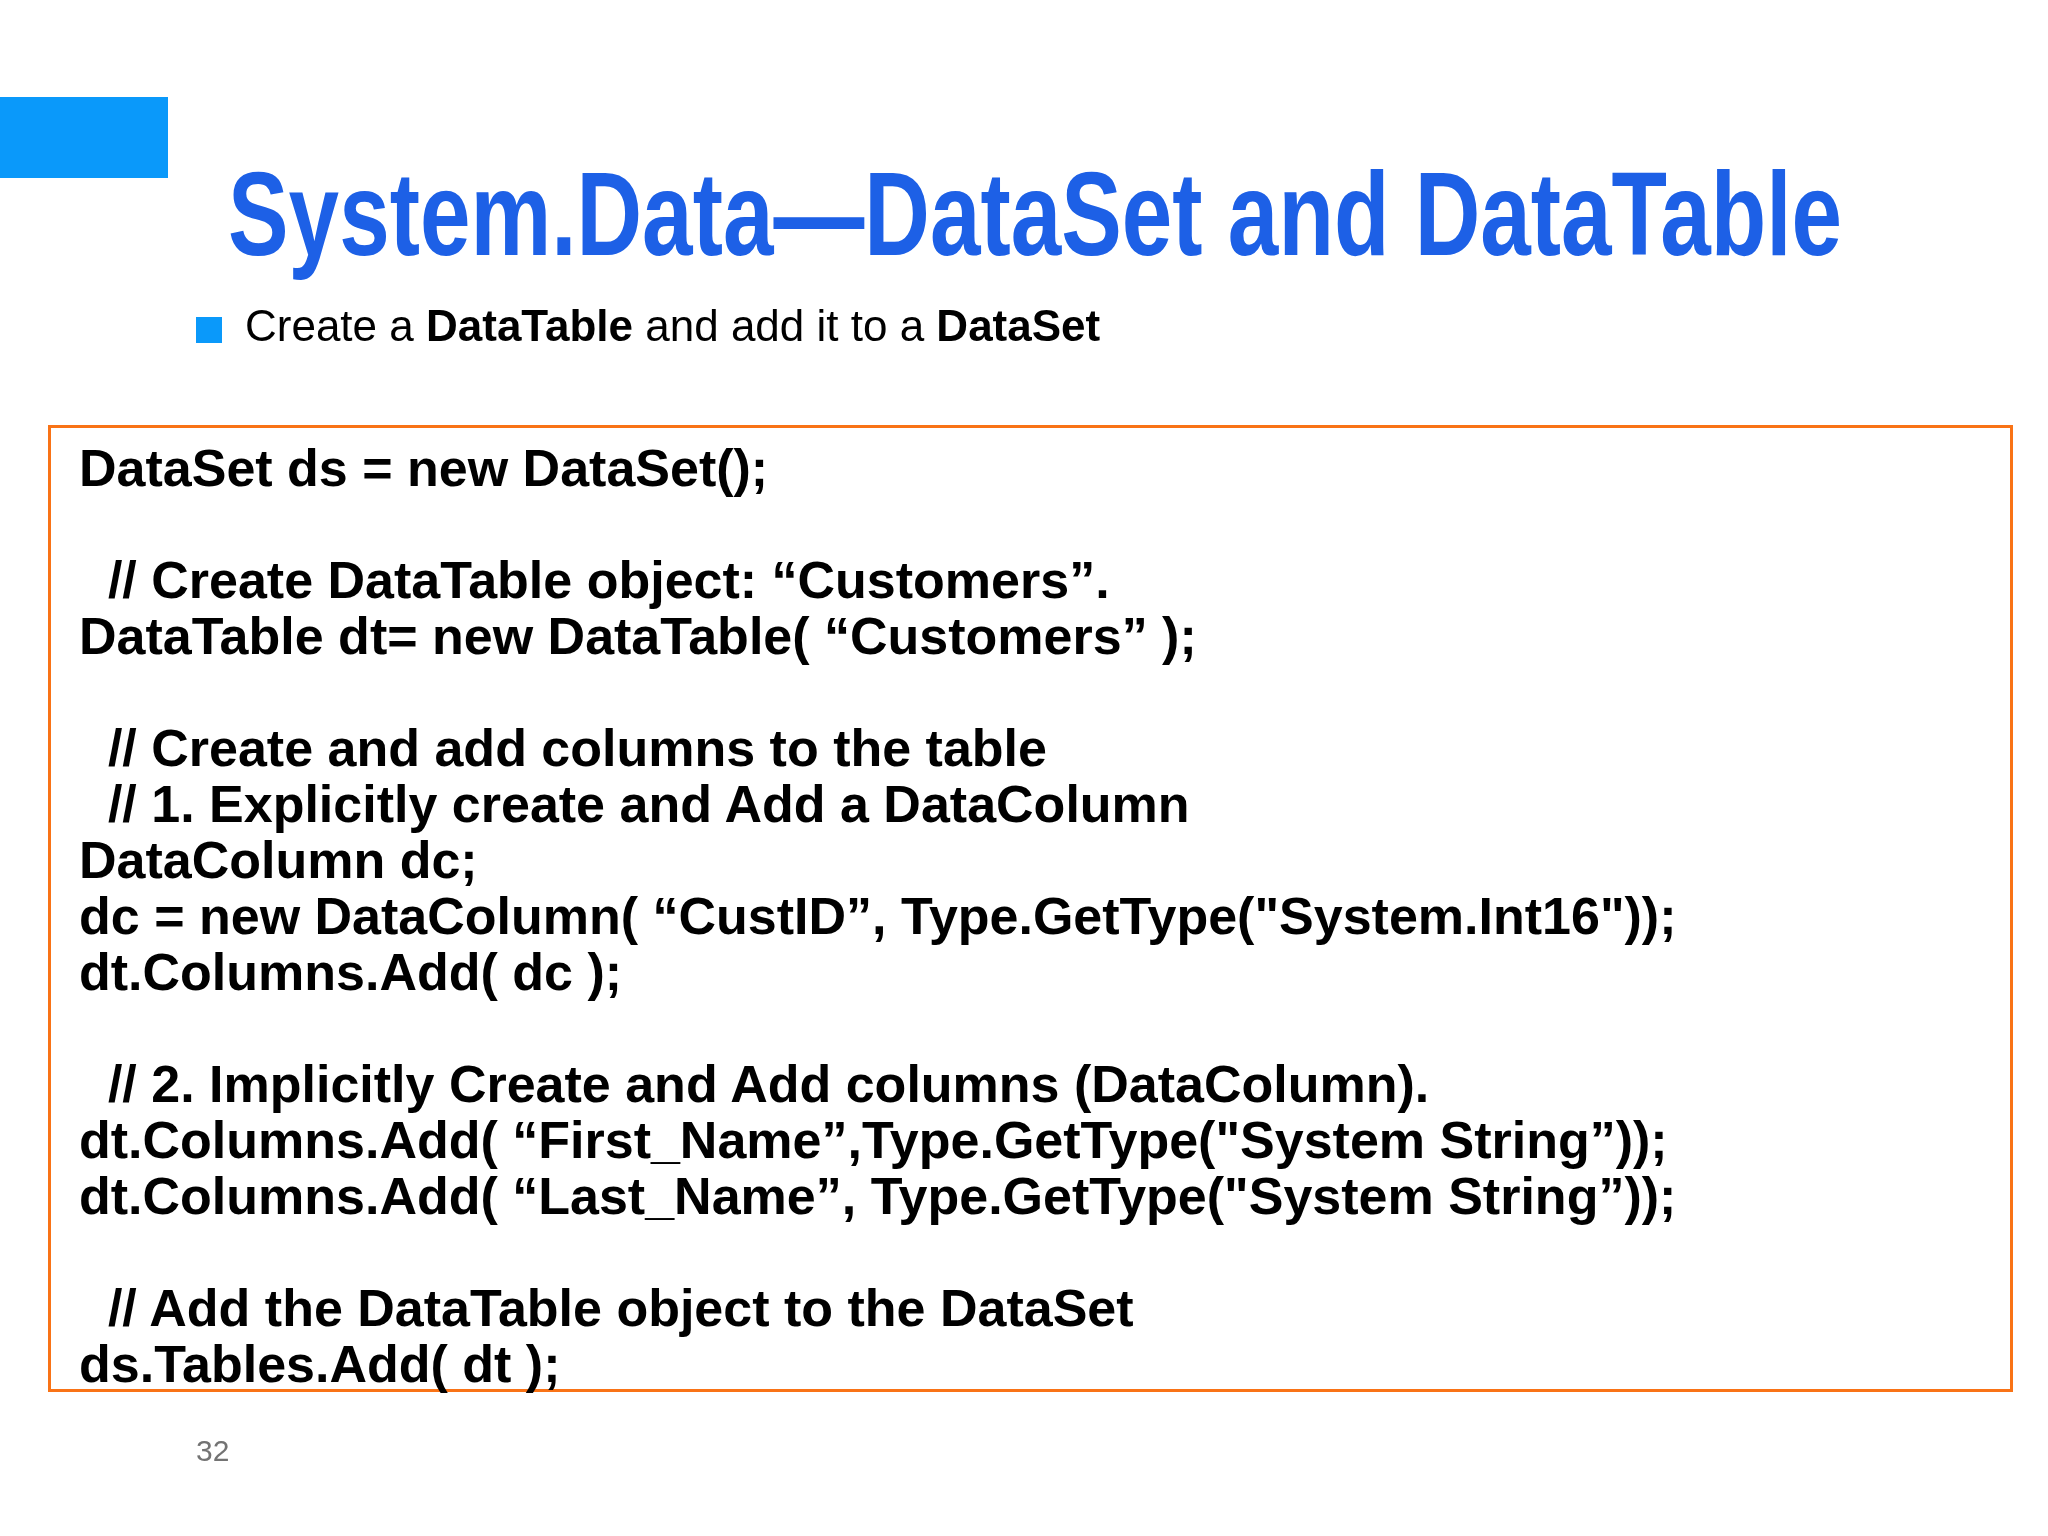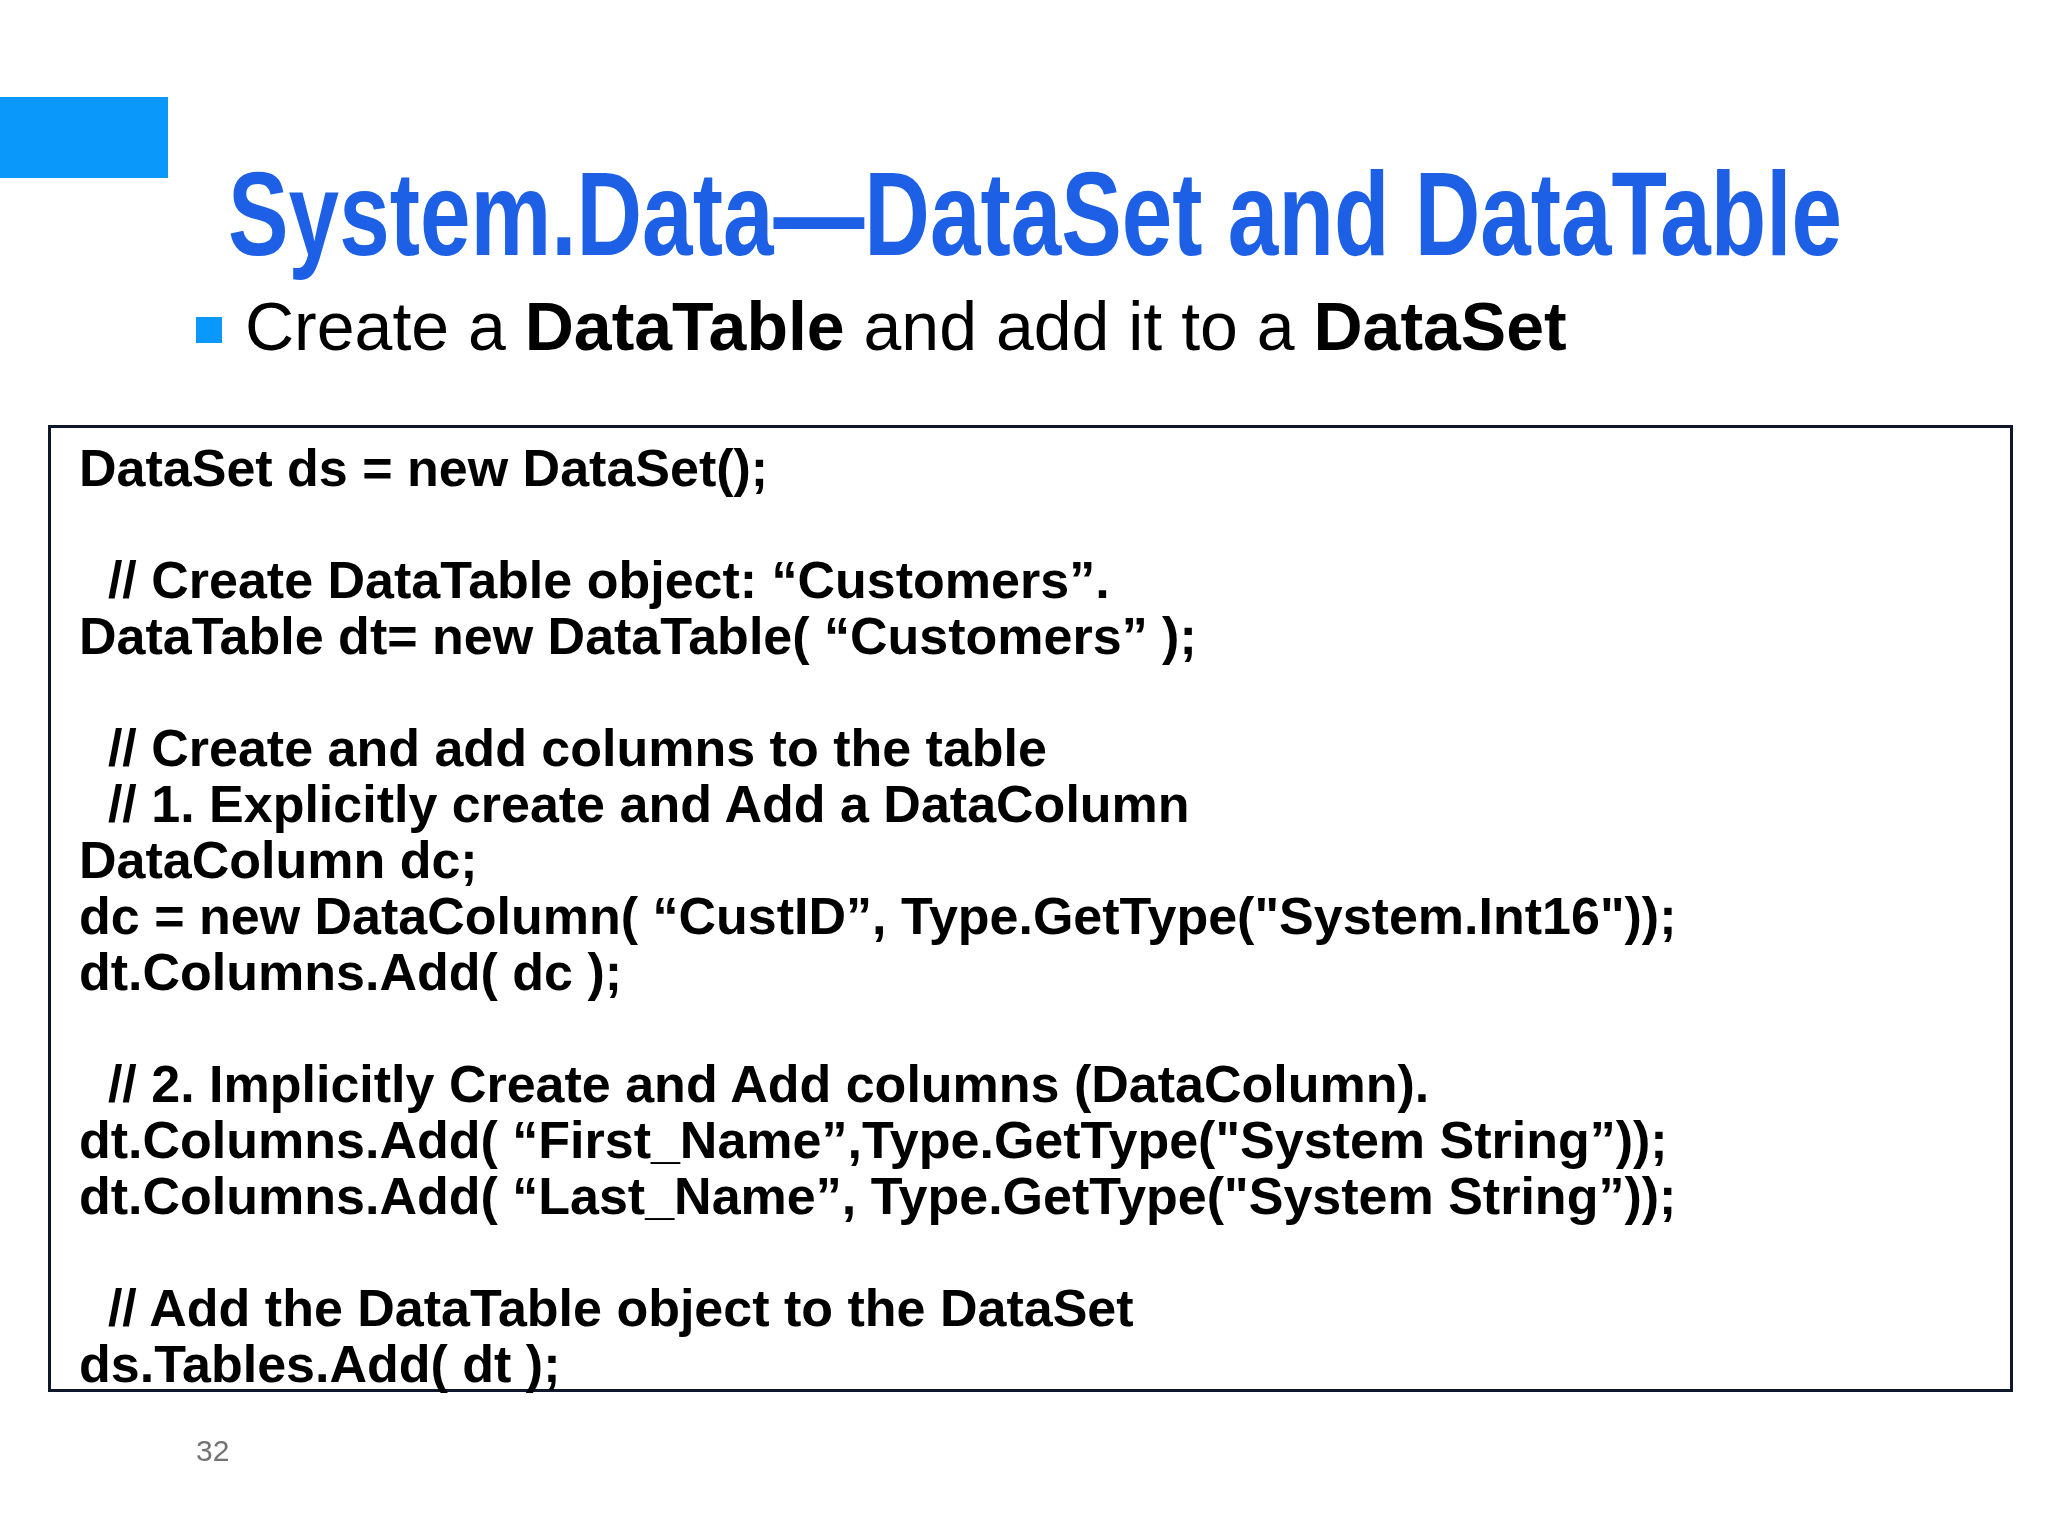--- a/index.html
+++ b/index.html
@@ -46,35 +46,35 @@
     left: 196px;
     top: 317px;
     width: 26px;
     height: 26px;
     background: #0a99fa;
   }
   .bullet-line {
     position: absolute;
     left: 245px;
     top: 292px;
-    font-size: 68px;
+    font-size: 44px;
     line-height: 68px;
     white-space: nowrap;
     color: #000000;
   }
   .bullet-line .seg-bold { font-weight: bold; }
 
   
   .code-box {
     position: absolute;
     left: 48px;
     top: 425px;
     width: 1959px;
     height: 961px;
-    border: 3px solid #0f172a;
+    border: 3px solid #f97316;
     background: #ffffff;
     box-sizing: content-box;
   }
   .code-box pre {
     margin: 0;
     padding: 12px 16px 0 28px;
     font-family: "Liberation Sans", "DejaVu Sans", sans-serif;
     font-weight: bold;
     font-size: 52px;
     line-height: 56px;

